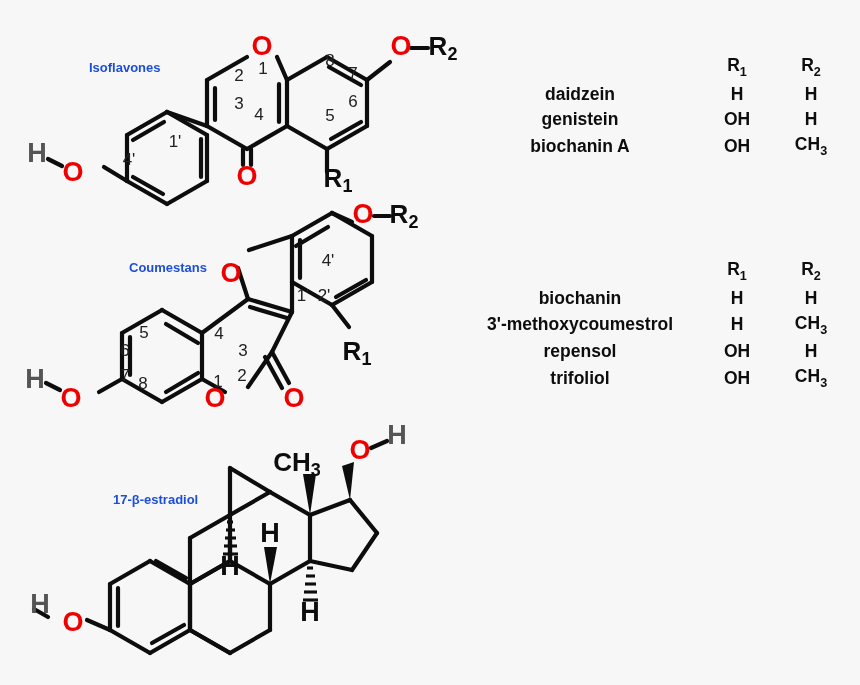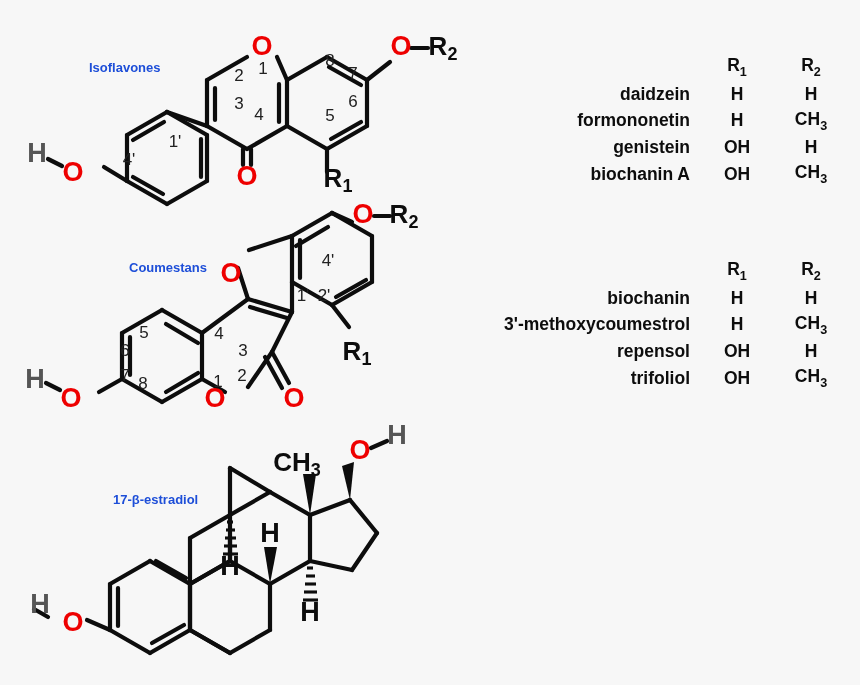--- a/index.html
+++ b/index.html
@@ -87,21 +87,21 @@
   .tbl {
     border-collapse: collapse;
   }
   .tbl td {
     padding: 0 0 2px 0;
     font-weight: bold;
     font-size: 17.5px;
     line-height: 1.33;
     white-space: nowrap;
   }
-  .tbl td.name { text-align: right; padding-right: 10px; margin-left: 48px; }
+  .tbl td.name { text-align: center; padding-right: 10px; margin-left: 48px; }
   .tbl td.rv { text-align: center; width: 74px; }
   .tbl th {
     font-size: 17.5px;
     font-weight: bold;
     padding: 0 0 3px 0;
     line-height: 1.2;
   }
   .tbl th.blank { width: 230px; }
   .tbl th.rh { text-align: center; width: 74px; }
   sub { font-size: 0.72em; }
@@ -336,25 +336,20 @@
           <th class="rh">R<sub>2</sub></th>
         </tr>
       </thead>
       <tbody>
         <tr>
           <td class="name">daidzein</td>
           <td class="rv">H</td>
           <td class="rv">H</td>
         </tr>
         <tr>
-          <td class="name">formononetin</td>
-          <td class="rv">H</td>
-          <td class="rv">CH<sub>3</sub></td>
-        </tr>
-        <tr>
           <td class="name">genistein</td>
           <td class="rv">OH</td>
           <td class="rv">H</td>
         </tr>
         <tr>
           <td class="name">biochanin A</td>
           <td class="rv">OH</td>
           <td class="rv">CH<sub>3</sub></td>
         </tr>
       </tbody>

